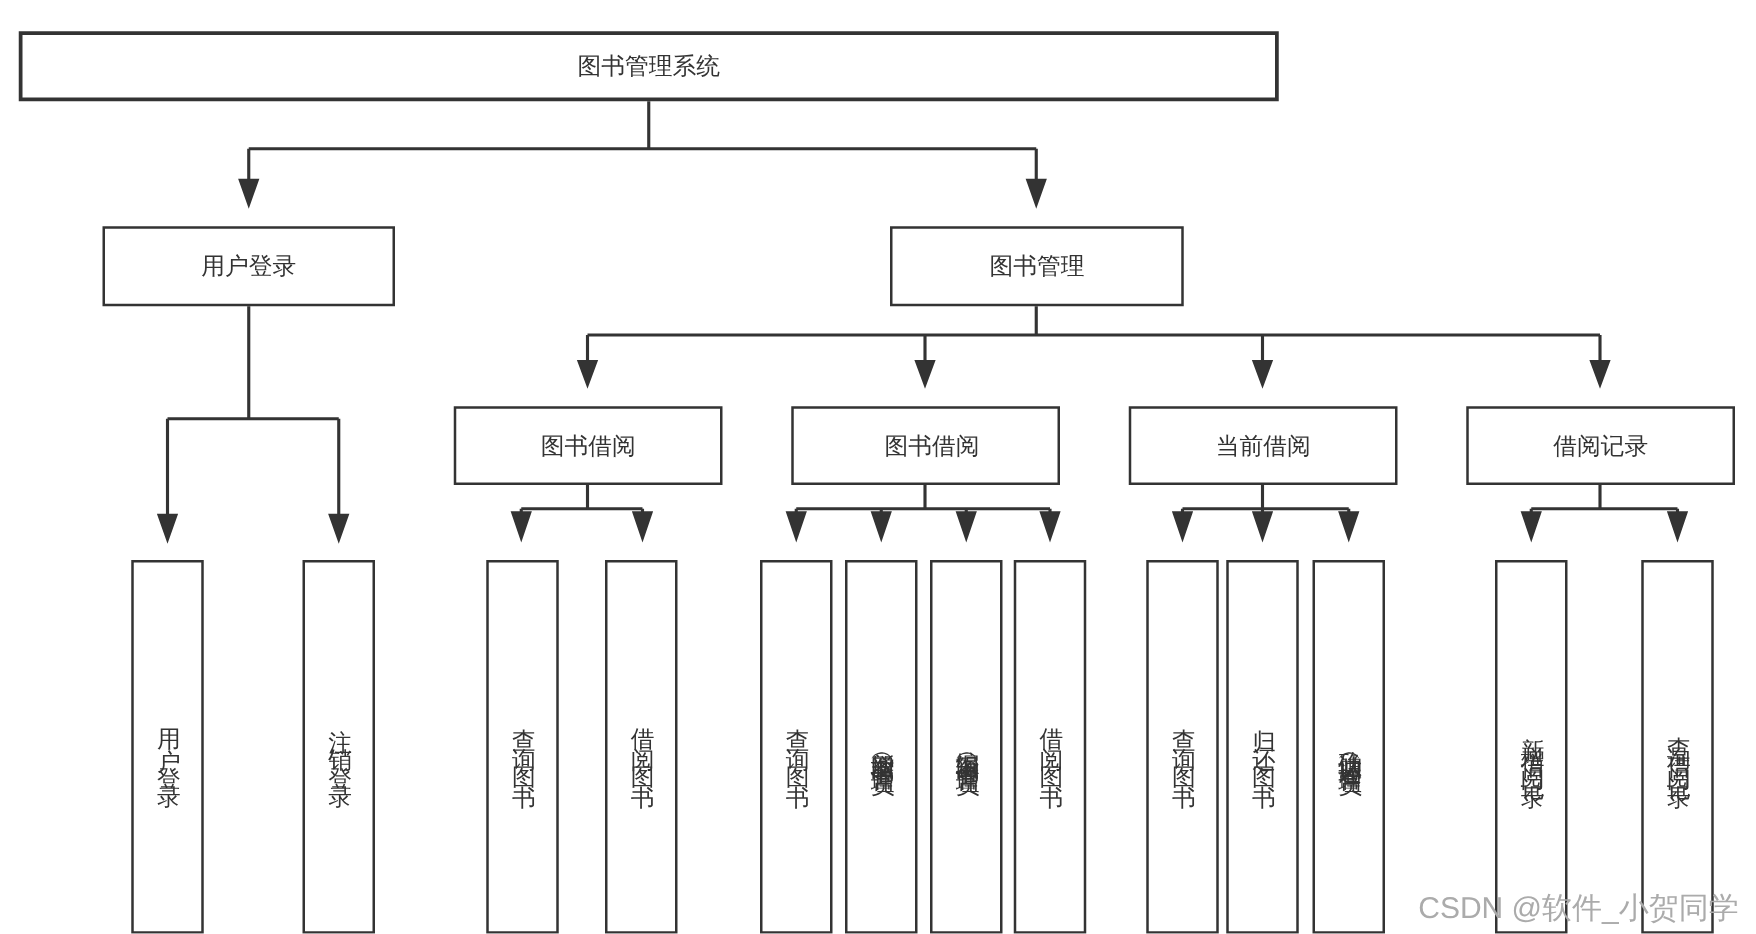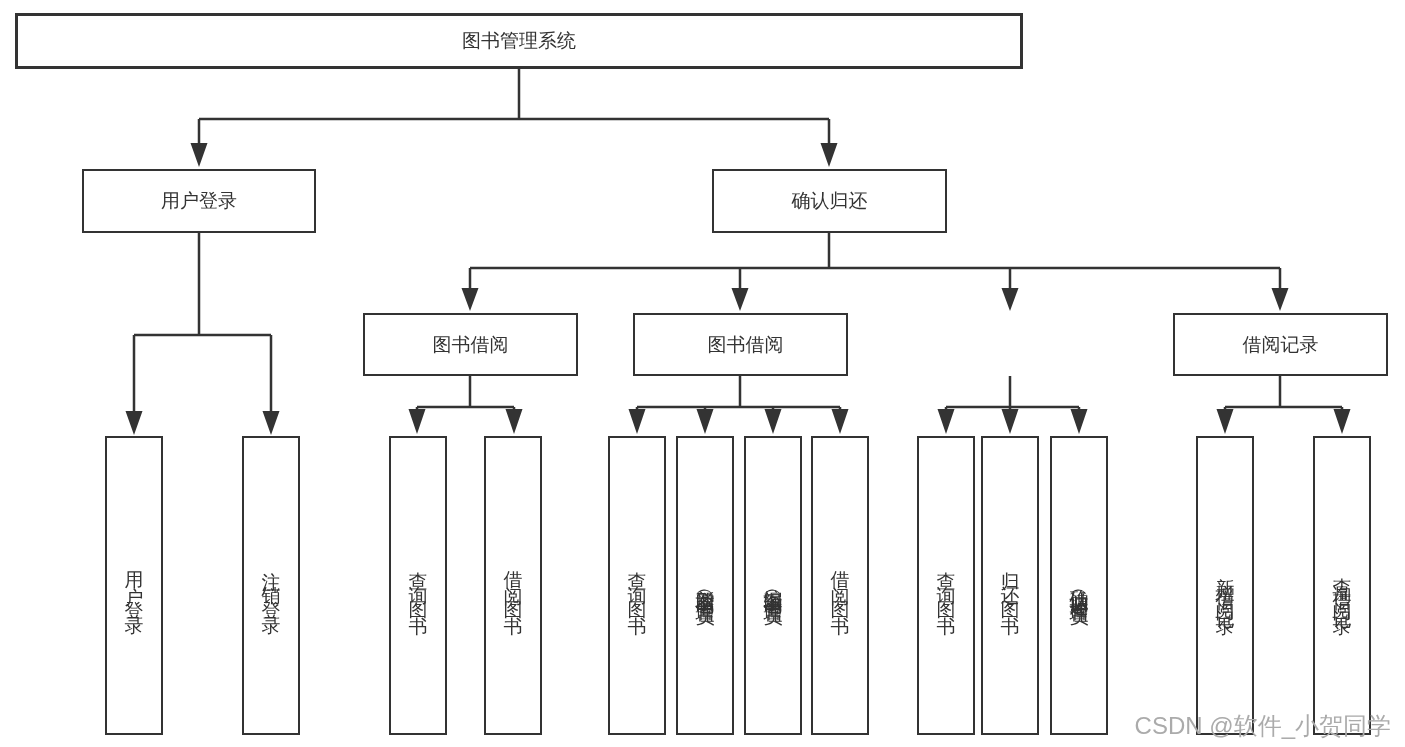--- a/index.html
+++ b/index.html
@@ -23,20 +23,21 @@
   #wires .hd{fill:var(--line);stroke:none;}
   .node{
     position:absolute;
     box-sizing:border-box;
     border:2px solid var(--border);
     background:#fff;
     display:flex;align-items:center;justify-content:center;
     font-size:19px;
     color:var(--text);
     text-align:right;
+    margin-top:12px;
   }
   .node--root{border-width:3px;}
   .leaf .vtext{
     writing-mode:vertical-rl;
     text-orientation:mixed;
     white-space:nowrap;
   }
   .v4 .vtext{letter-spacing:15px;}
   .v6 .vtext{letter-spacing:8px;}
   .v9 .vtext{letter-spacing:2.5px;}
@@ -86,28 +87,31 @@
   </svg>
 
   <div class="node node--root" style="left:15px;top:13px;width:1008px;height:56px;">
     <span>图书管理系统</span>
   </div>
 
   <div class="node" style="left:82px;top:169px;width:234px;height:64px;">
     <span>用户登录</span>
   </div>
   <div class="node" style="left:712px;top:169px;width:235px;height:64px;">
-    <span>确认归还</span>
+    <span>图书管理</span>
   </div>
 
   <div class="node" style="left:363px;top:313px;width:215px;height:63px;">
     <span>图书借阅</span>
   </div>
   <div class="node" style="left:633px;top:313px;width:215px;height:63px;padding-left:10px;">
     <span>图书借阅</span>
+  </div>
+  <div class="node" style="left:903px;top:313px;width:215px;height:63px;">
+    <span>当前借阅</span>
   </div>
   <div class="node" style="left:1173px;top:313px;width:215px;height:63px;">
     <span>借阅记录</span>
   </div>
 
   <div class="node leaf v4" style="left:105px;top:436px;width:58px;height:299px;">
     <span class="vtext">用户登录</span>
   </div>
   <div class="node leaf v4" style="left:242px;top:436px;width:58px;height:299px;">
     <span class="vtext">注销登录</span>

